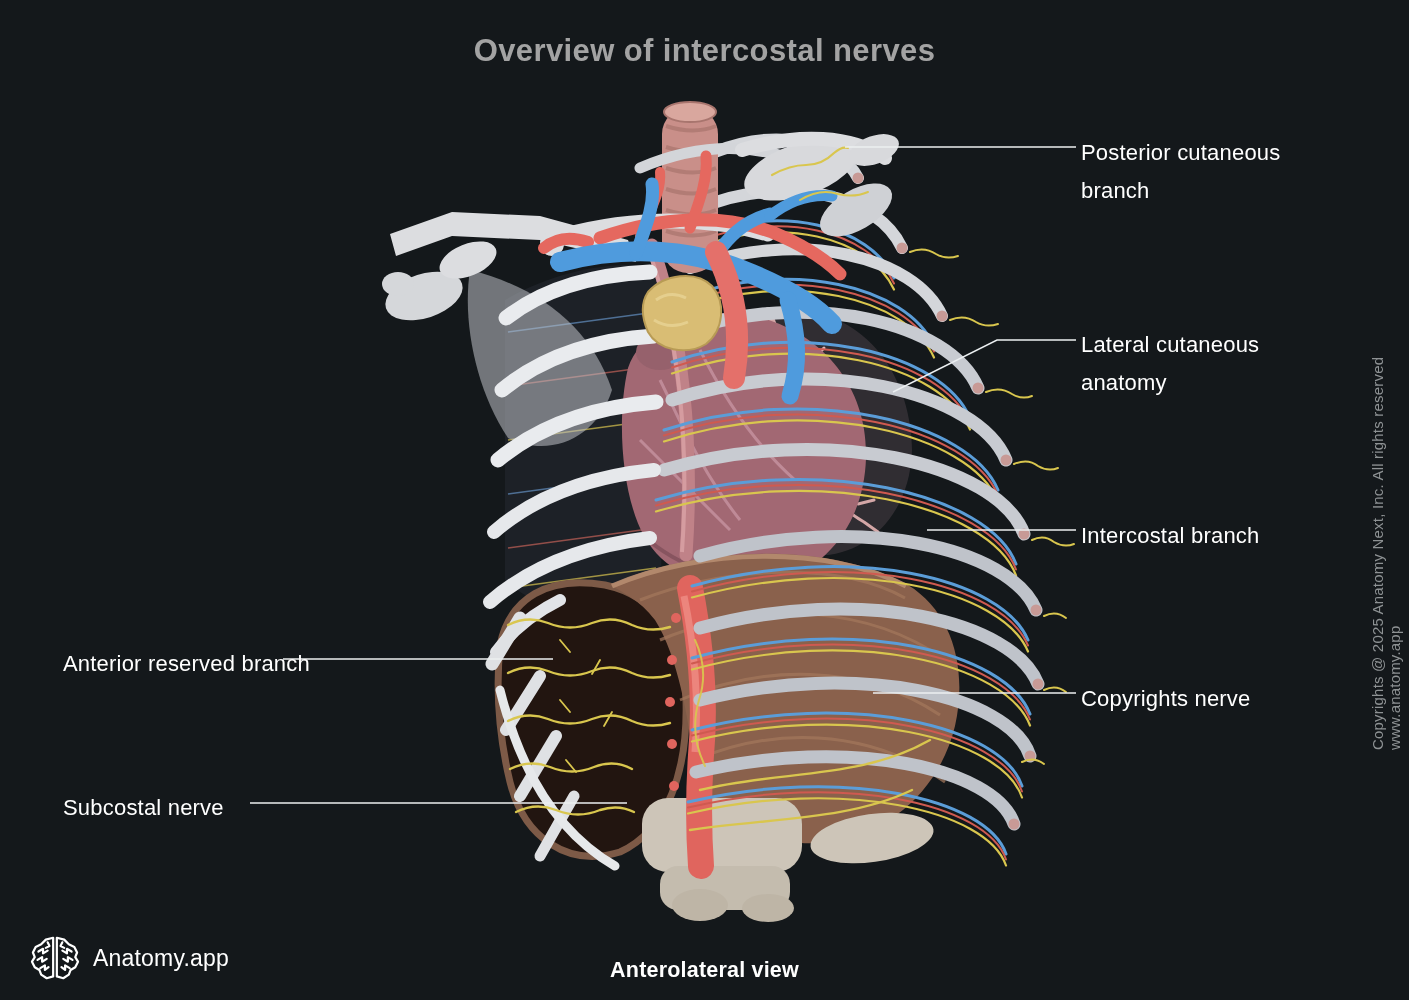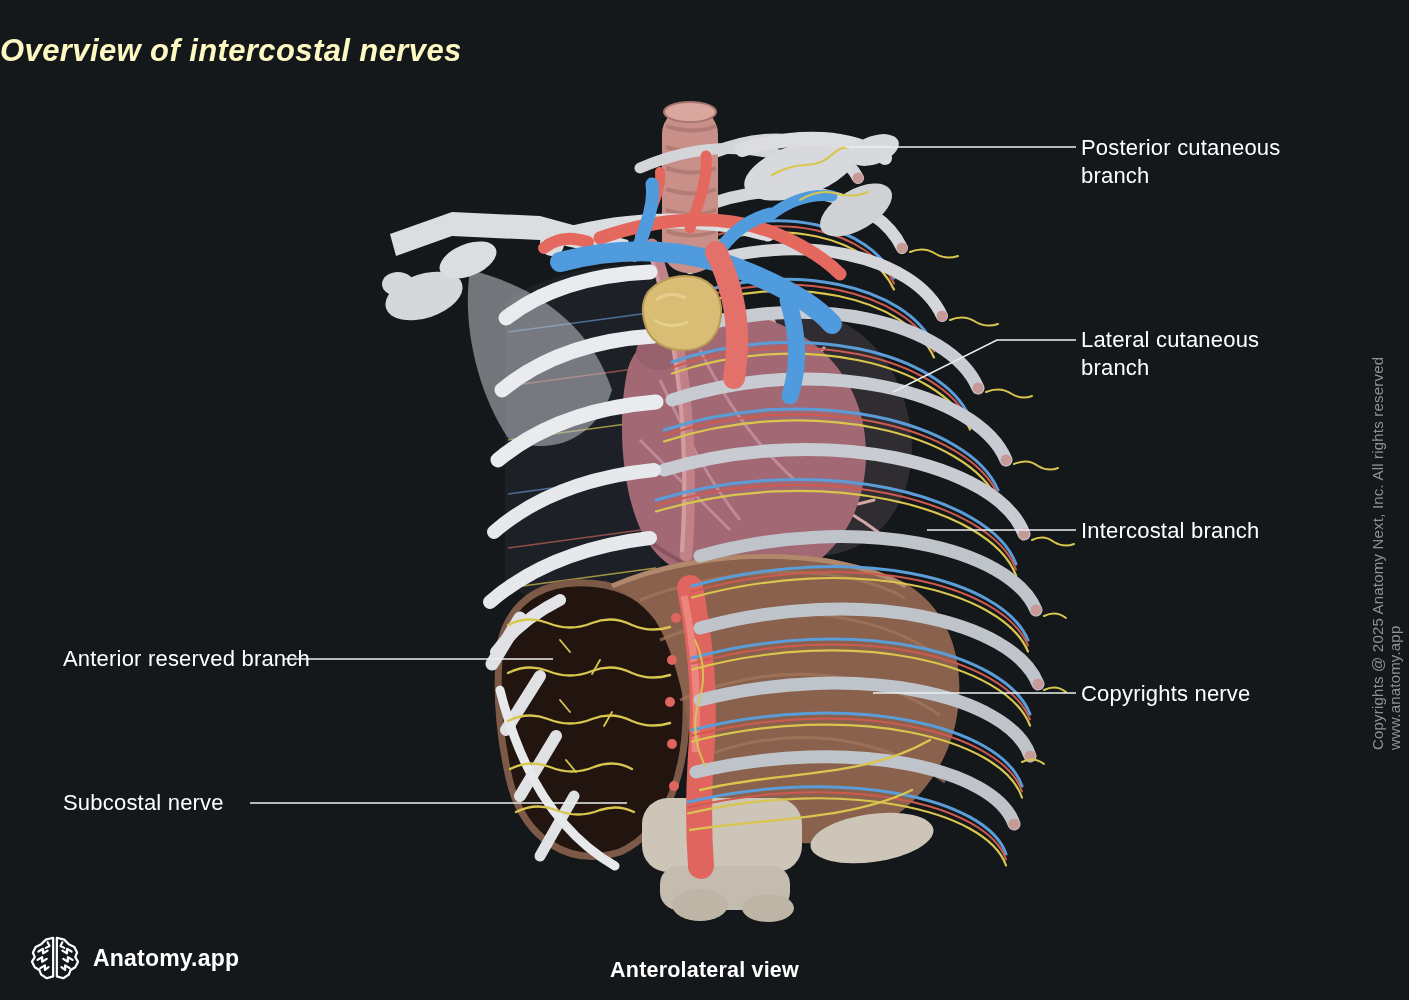--- a/index.html
+++ b/index.html
@@ -1,26 +1,26 @@
 <!DOCTYPE html>
 <html><head>
 <meta charset="utf-8">
 <style>
   html,body{margin:0;padding:0;background:#14181b;}
   body{width:1409px;height:1000px;overflow:hidden;
        font-family:"Liberation Sans",sans-serif;-webkit-font-smoothing:antialiased;}
   .stage{position:relative;width:1409px;height:1000px;background:#14181b;}
-  .title{position:absolute;top:33px;left:0;width:100%;text-align:left;
-         color:#fef9c3;font-size:31px;font-weight:700;letter-spacing:.4px;font-style:italic;}
+  .title{position:absolute;top:33px;left:0;width:100%;text-align:center;
+         color:#a3a3a3;font-size:31px;font-weight:700;letter-spacing:.4px;}
   svg.scene{position:absolute;left:0;top:0;width:1409px;height:1000px;}
-  .anno{position:absolute;color:#ffffff;font-size:22px;line-height:28px;
+  .anno{position:absolute;color:#ffffff;font-size:22px;line-height:38px;
         font-weight:500;max-width:252px;letter-spacing:.2px;}
   .anno.single{max-width:320px;white-space:nowrap;}
   .brand{position:absolute;left:93px;top:945px;color:#ffffff;
-         font-size:23px;font-weight:700;letter-spacing:.2px;}
+         font-size:23px;font-weight:400;letter-spacing:.2px;}
   .logo{position:absolute;left:29px;top:935px;}
   .caption{position:absolute;left:0;top:946px;width:100%;text-align:center;
            color:#ffffff;font-size:21.5px;font-weight:600;letter-spacing:.2px;margin-top:12px;}
   .copyright{position:absolute;right:6px;top:50%;writing-mode:vertical-rl;
              transform:translateY(-50%) rotate(180deg);color:#8e9294;
              font-size:15px;letter-spacing:.2px;}
 </style>
 </head>
 <body>
 
@@ -270,21 +270,21 @@
       <path d="M 845 147 L 1076 147"></path>
       <path d="M 893 392 L 997 340 L 1076 340"></path>
       <path d="M 927 530 L 1076 530"></path>
       <path d="M 873 693 L 1076 693"></path>
       <path d="M 283 659 L 553 659"></path>
       <path d="M 250 803 L 627 803"></path>
     </g>
   </svg>
 
   <div class="anno" style="left:1081px;top:134px">Posterior cutaneous branch</div>
-  <div class="anno" style="left:1081px;top:326px">Lateral cutaneous branch</div>
+  <div class="anno" style="left:1081px;top:326px">Lateral cutaneous anatomy</div>
   <div class="anno single" style="left:1081px;top:517px">Intercostal branch</div>
   <div class="anno single" style="left:1081px;top:680px">Copyrights nerve</div>
   <div class="anno" style="left:63px;top:645px">Anterior reserved branch</div>
   <div class="anno single" style="left:63px;top:789px">Subcostal nerve</div>
 
   <div class="logo">
     <svg width="52" height="46" viewBox="0 0 56 50">
       <g stroke="#ffffff" stroke-width="2.4" fill="none" stroke-linejoin="round" stroke-linecap="round">
         <path d="M26 3 L18 5 L13 10 L7 13 L4 19 L6 24 L3 29 L6 35 L11 38 L13 43 L19 47 L26 45 Z"></path>
         <path d="M30 3 L38 5 L43 10 L49 13 L52 19 L50 24 L53 29 L50 35 L45 38 L43 43 L37 47 L30 45 Z"></path>

